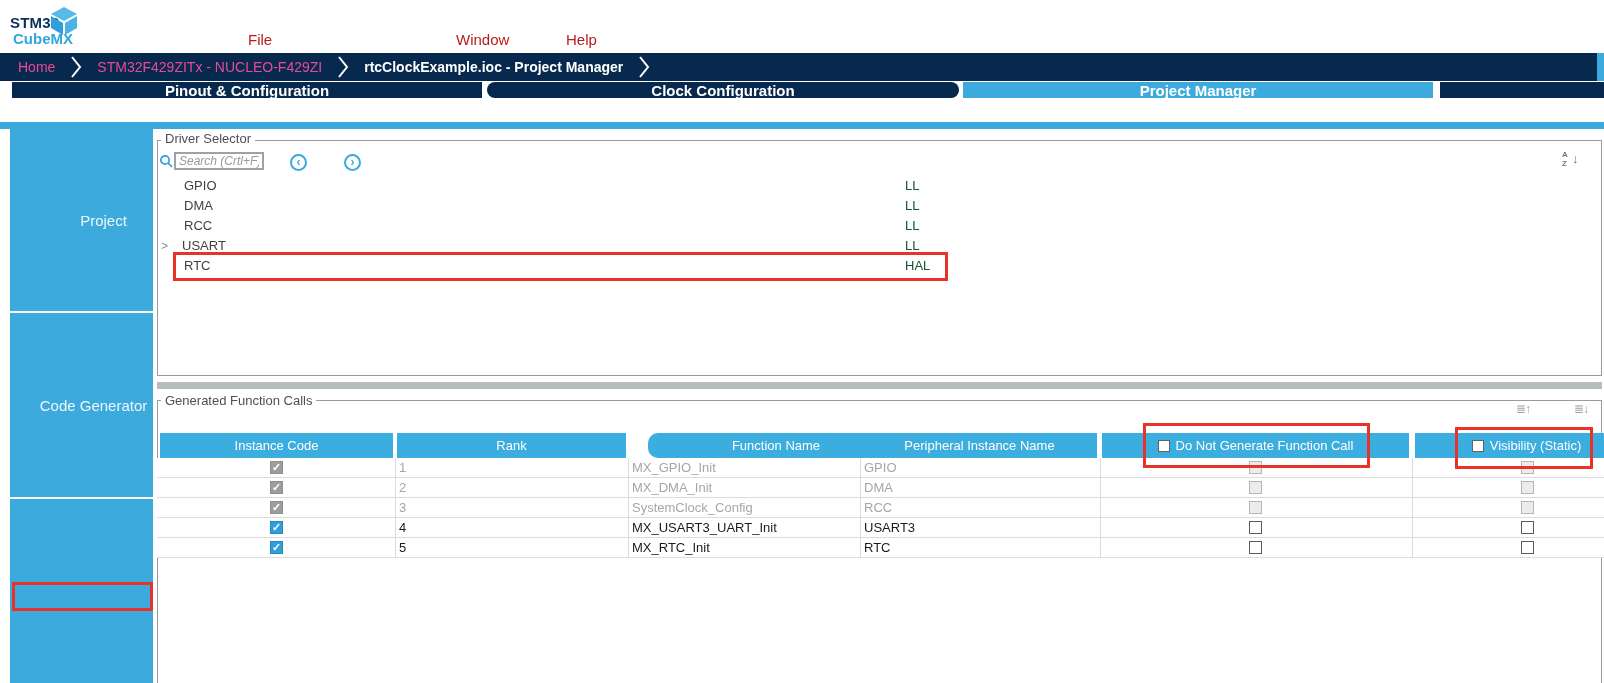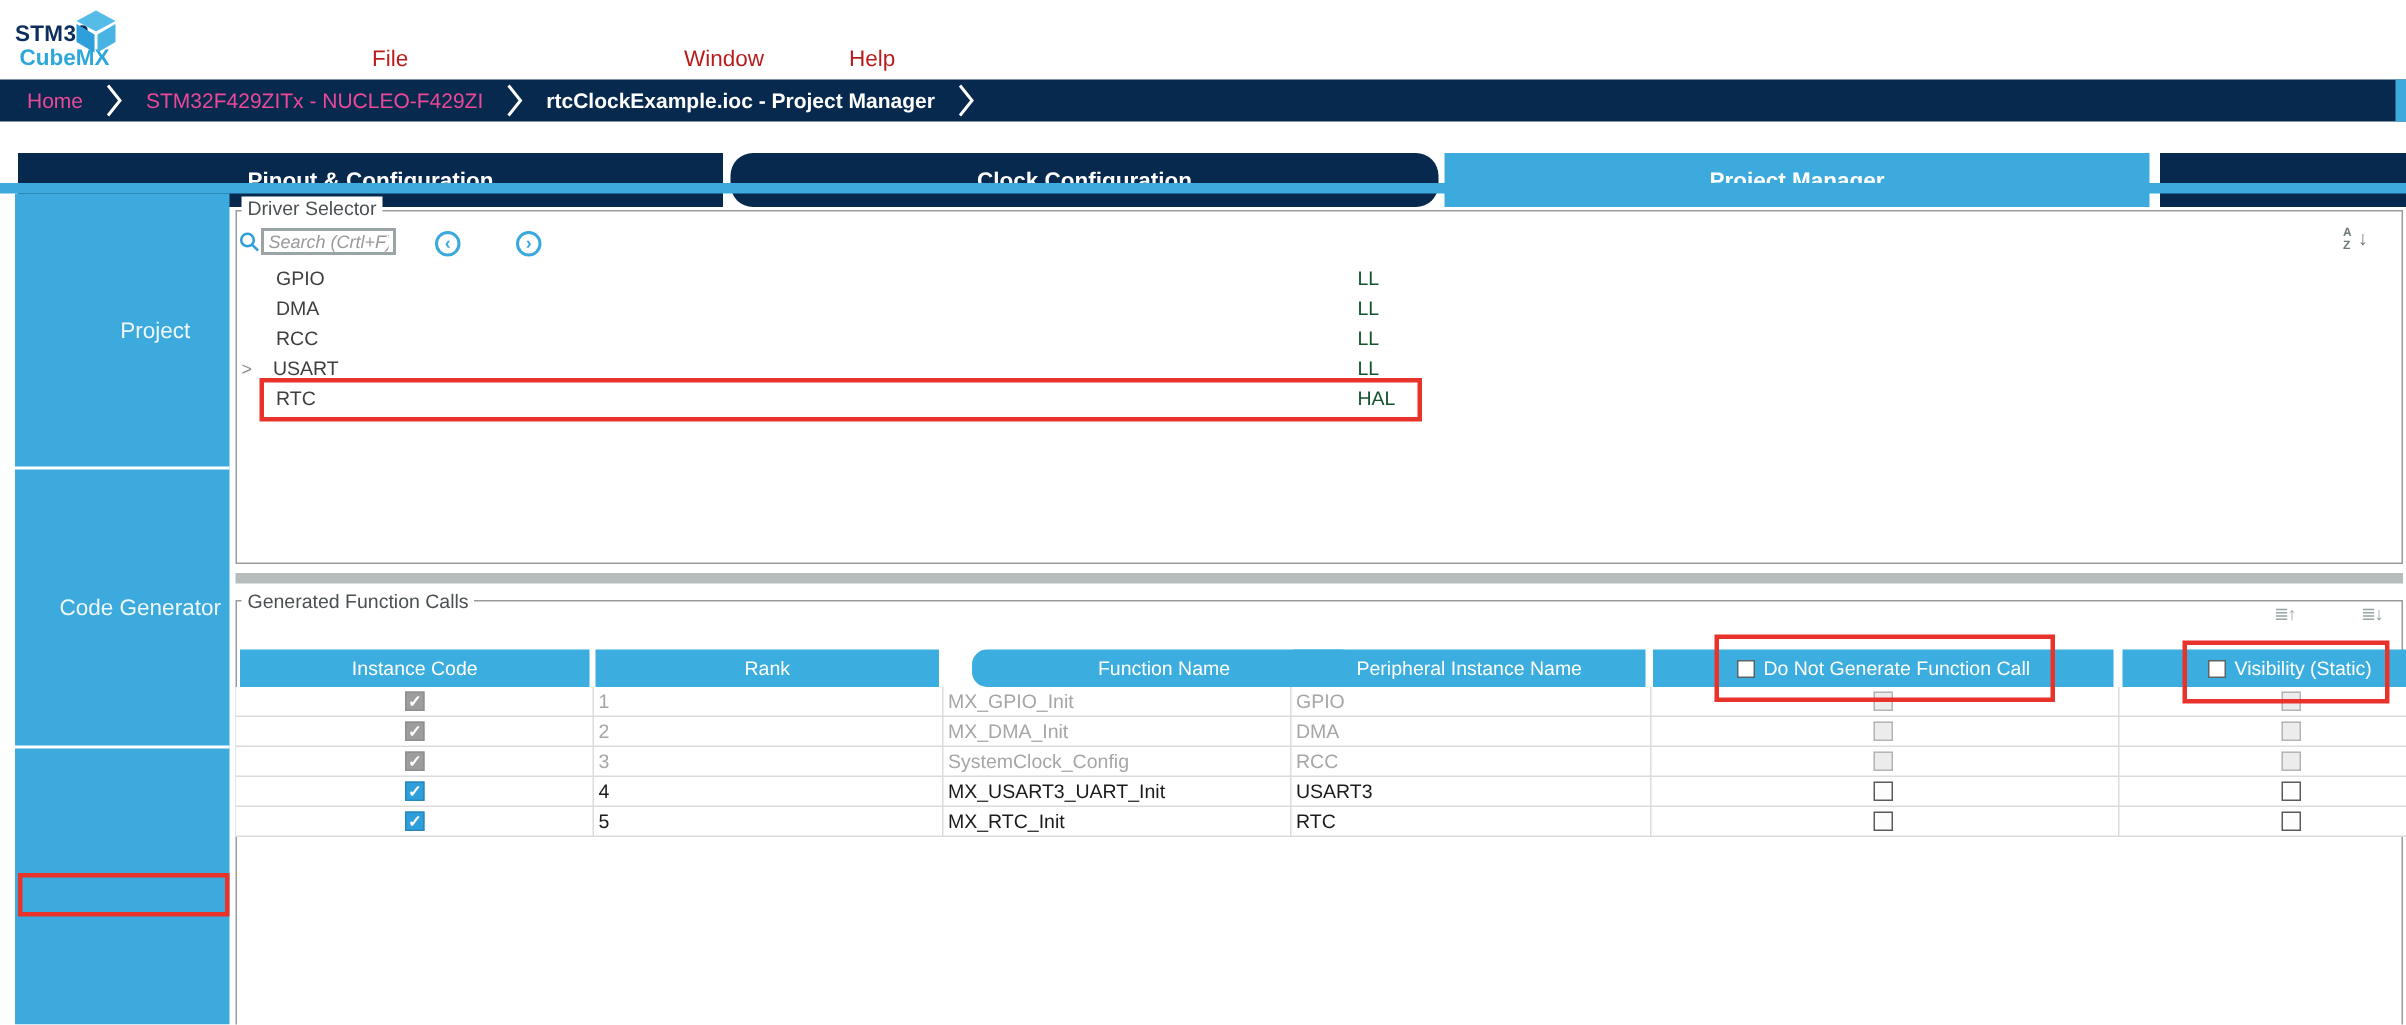--- a/index.html
+++ b/index.html
@@ -20,21 +20,21 @@
 
   
   .breadcrumb { left:0; top:53px; width:1604px; height:28px; background:#07294e;
     display:flex; align-items:center; padding-left:18px; gap:15px; }
   .crumb { font-size:14px; color:#ec4899; white-space:nowrap; }
   .crumb.current { color:#ffffff; font-weight:bold; }
   .crumb-sep { display:flex; align-items:center; }
   .bc-accent { left:1597px; top:53px; width:7px; height:28px; background:#3caadd; }
 
   
-  .tab { top:102px; height:36px; background:#07294e; color:#fff; font-size:15px; font-weight:bold;
+  .tab { top:82px; height:16px; background:#07294e; color:#fff; font-size:15px; font-weight:bold;
     display:flex; align-items:center; justify-content:center; cursor:default; }
   .tab.active { background:#3caadd; }
   .tab1 { left:12px;  width:470px; }
   .tab2 { left:487px; width:472px;border-radius:15px; }
   .tab3 { left:963px; width:470px; }
   .tab4 { left:1440px; width:164px; }
   .tab-strip { left:0; top:122px; width:1604px; height:7px; background:#3caadd; }
 
   
   .sidebar { left:10px; top:129px; width:143px; height:554px; background:#3caadd; }

